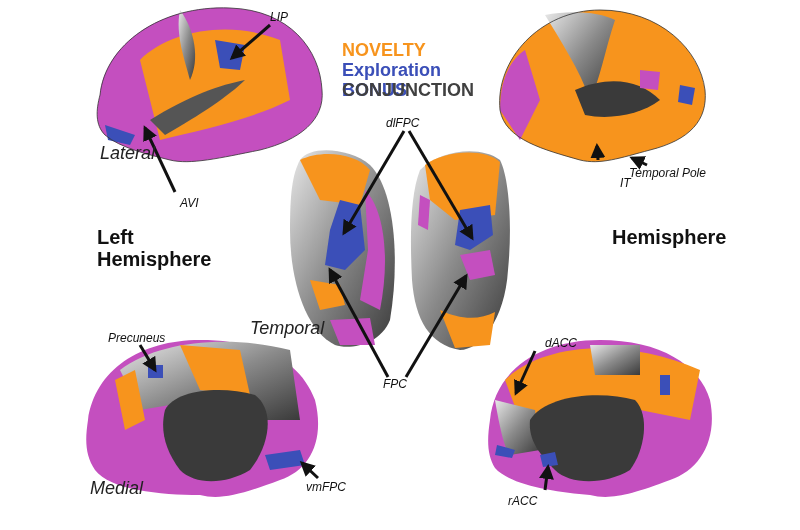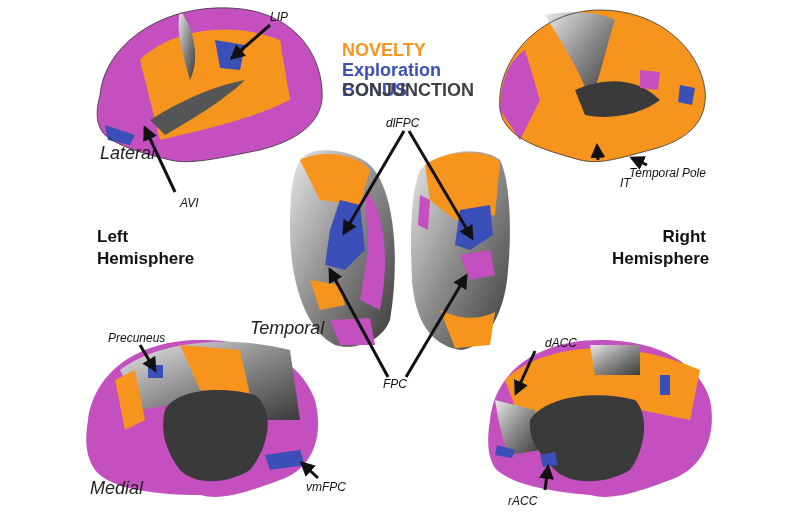--- a/index.html
+++ b/index.html
@@ -2,21 +2,21 @@
 <html><head>
   <meta charset="utf-8">
   <style>
     html, body { margin: 0; padding: 0; background: #ffffff; }
     body { width: 800px; height: 530px; position: relative; overflow: hidden; font-family: "Liberation Sans", sans-serif; }
     .abs { position: absolute; }
     .legend { position: absolute; left: 0; width: 800px; text-align: left; font-weight: bold; font-size: 18px; line-height: 20px; }
     .legend-novelty { top: 40px; left: 342px; width: 150px; }
     .legend-bonus { top: 60px; left: 342px; width: 150px; }
     .legend-conj { top: 80px; left: 342px; width: 150px; }
-    .hemi { font-size: 17px; font-weight: bold; color: #111; line-height: 22px; }
+    .hemi { font-size: 20px; font-weight: bold; color: #111; line-height: 22px; }
     .view { font-style: italic; font-size: 18px; color: #222; }
     .region { font-style: italic; font-size: 12px; color: #111; }
     svg.fig { position: absolute; left: 0; top: 0; }
   </style>
 </head>
 <body>
 
 <svg class="fig" width="800" height="530" viewBox="0 0 800 530">
   <defs>
     <linearGradient id="grayg" x1="0" y1="0" x2="1" y2="1">
@@ -106,21 +106,20 @@
 
 <div class="legend legend-novelty" style="color:#f7941d;">NOVELTY</div>
 <div class="legend legend-bonus" style="color:#3b4fb8;">Exploration BONUS</div>
 <div class="legend legend-conj" style="color:#404040;">CONJUNCTION</div>
 
 <div class="abs hemi" style="left:97px; top:226px;">
   <div>Left</div>
   <div>Hemisphere</div>
 </div>
 <div class="abs hemi" style="left:612px; top:226px; text-align:right; width:94px;">
-  <div>Right</div>
   <div>Hemisphere</div>
 </div>
 
 <div class="abs view" style="left:88px; top:143px;margin-left:12px;">Lateral</div>
 <div class="abs view" style="left:250px; top:318px;">Temporal</div>
 <div class="abs view" style="left:90px; top:478px;">Medial</div>
 
 <div class="abs region" style="left:270px; top:10px;">LIP</div>
 <div class="abs region" style="left:180px; top:196px;">AVI</div>
 <div class="abs region" style="left:592px; top:176px;margin-left:28px;">IT</div>

